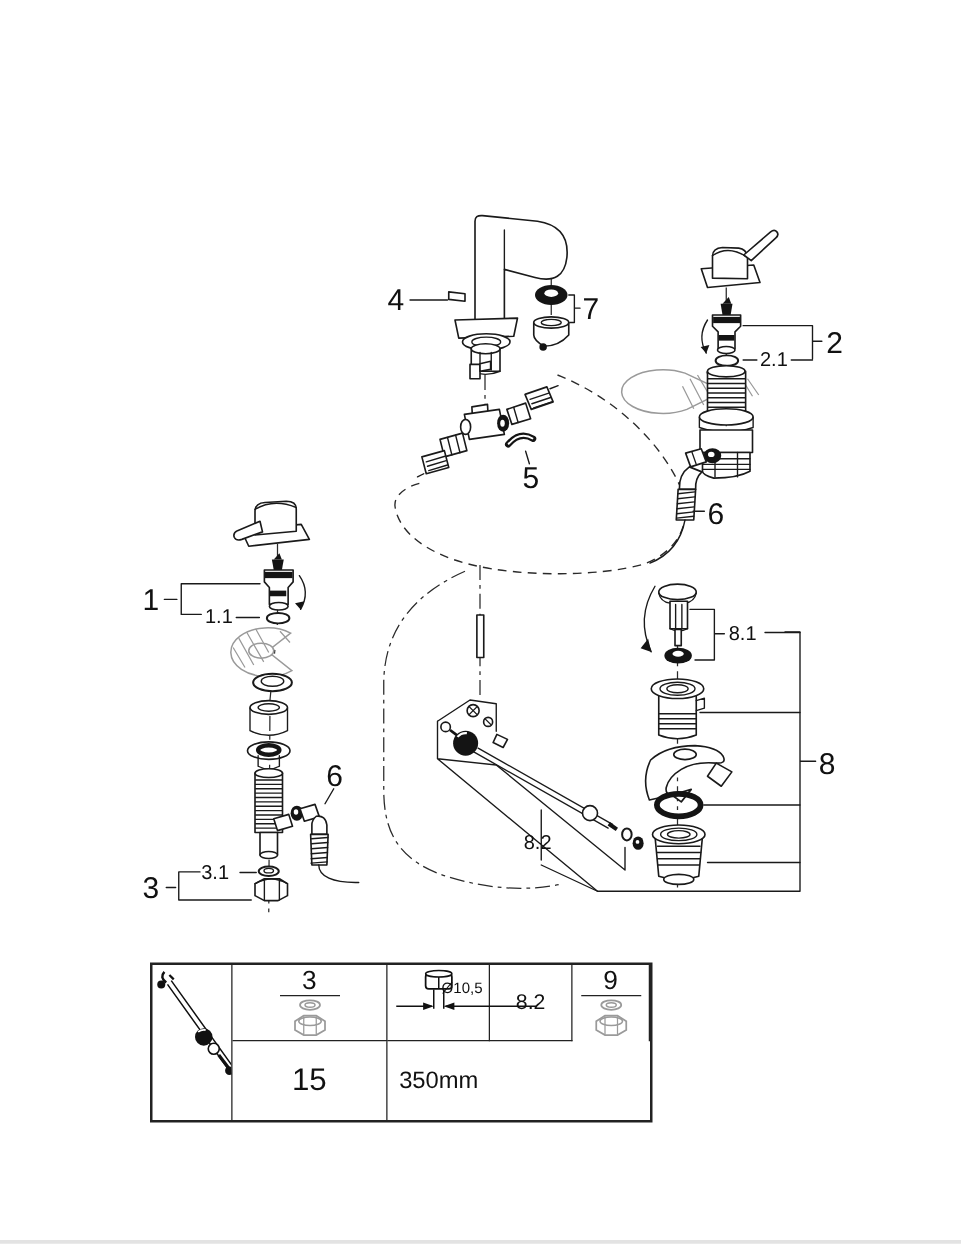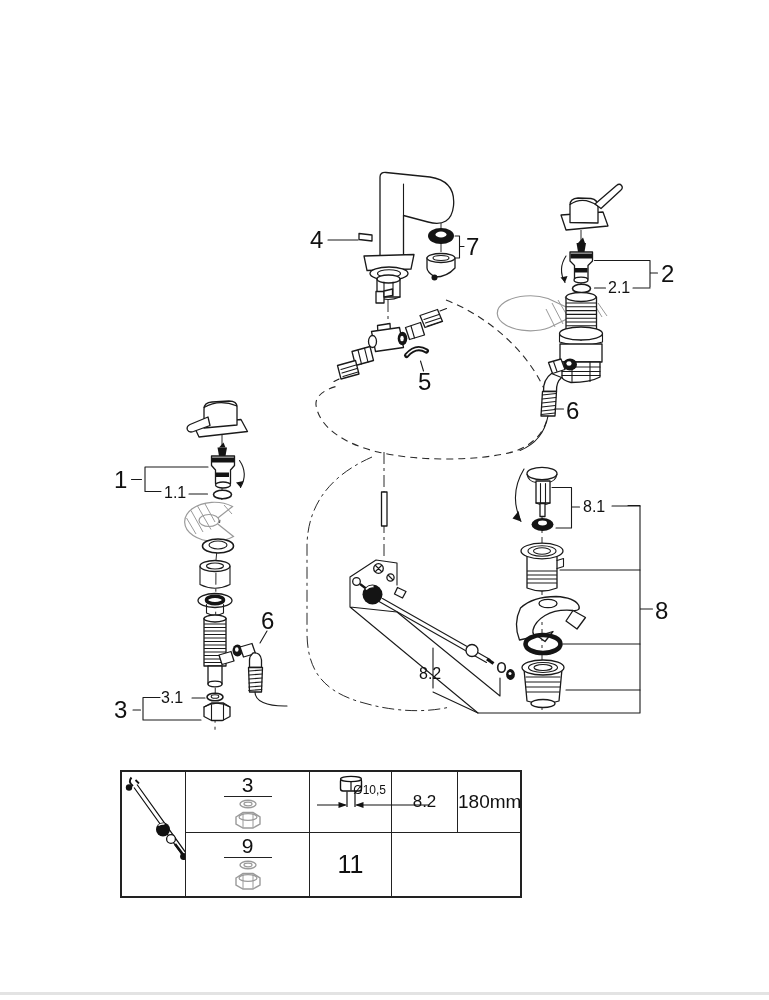--- a/index.html
+++ b/index.html
@@ -322,39 +322,39 @@
       <path d="M53,71 L69,92" style="stroke:#111;stroke-width:2.6"></path>
       <circle cx="61.5" cy="83.5" r="3.4" style="fill:#111"></circle>
       <circle cx="68" cy="91" r="4" style="fill:#111"></circle>
       <circle cx="67.5" cy="90.5" r="1.4" style="fill:#fff"></circle>
     </svg>
   </div>
 
   <div class="cell br bb center-cell">
     <span class="small-part">8.2</span>
   </div>
-  <div class="cell bb center-cell">
-    <span class="mm-text">180mm</span>
-  </div>
 
   <div class="cell br fast-cell">
     <div class="pnum">9</div>
     <svg width="22" height="10">
       <ellipse cx="11" cy="5" rx="8" ry="3.8" style="fill:#fff;stroke:#9a9a9a;stroke-width:1.4"></ellipse>
       <ellipse cx="11" cy="5" rx="4" ry="1.8" style="fill:#fff;stroke:#9a9a9a;stroke-width:1.2"></ellipse>
     </svg>
     <svg width="30" height="21">
       <path d="M3,8 L10,3.5 L20,3.5 L27,8 L27,15 L20,19 L10,19 L3,15 Z" style="fill:#fff;stroke:#9a9a9a;stroke-width:1.4"></path>
       <ellipse cx="15" cy="8" rx="9" ry="3.4" style="fill:none;stroke:#9a9a9a;stroke-width:1.2"></ellipse>
       <path d="M10,4 L10,18.5 M20,4 L20,18.5" style="fill:none;stroke:#9a9a9a;stroke-width:1"></path>
     </svg>
   </div>
 
 
   <div class="cell br center-cell">
-    <span class="big-part">11</span>
+    <span class="big-part">15</span>
+  </div>
+  <div class="cell center-cell">
+    <span class="mm-text">350mm</span>
   </div>
 
 </div>
 
 <div class="page-bottom-line"></div>
 
 </div>
 
 </body></html>

